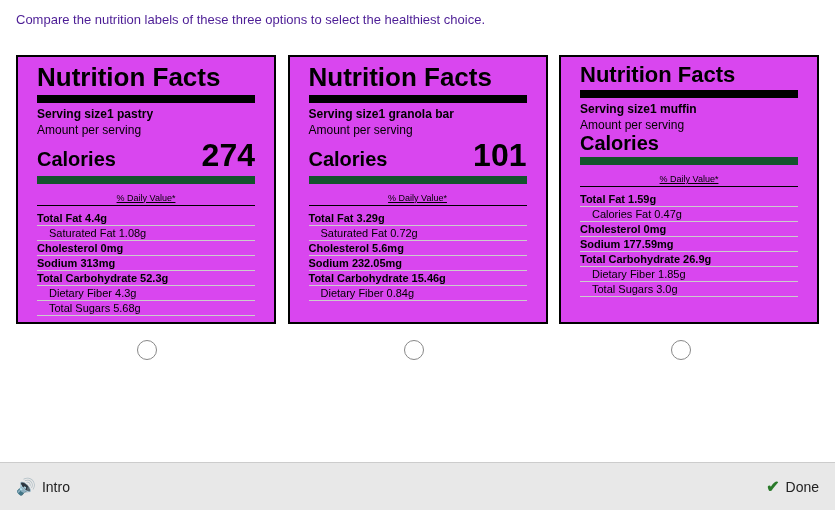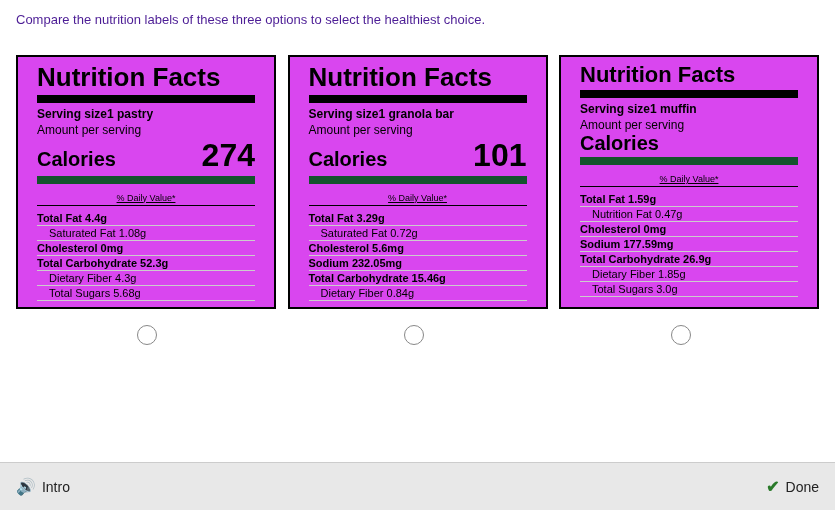--- a/index.html
+++ b/index.html
@@ -170,20 +170,21 @@
       </div>
       <div class="nf-amount">Amount per serving</div>
       <div class="nf-calories-row">
         <span class="nf-calories-label">Calories</span>
         <span class="nf-calories-value">274</span>
       </div>
       <div class="nf-daily-value">% Daily Value*</div>
       <div class="nf-row bold">Total Fat 4.4g</div>
       <div class="nf-row indent">Saturated Fat 1.08g</div>
       <div class="nf-row bold">Cholesterol 0mg</div>
+      <div class="nf-row bold">Sodium 313mg</div>
       <div class="nf-row bold">Total Carbohydrate 52.3g</div>
       <div class="nf-row indent">Dietary Fiber 4.3g</div>
       <div class="nf-row indent">Total Sugars 5.68g</div>
     </div>
 
     <div class="nutrition-label">
       <div class="nf-title">Nutrition Facts</div>
       <div class="nf-serving-row">
         <span>Serving size</span>
         <span>1 granola bar</span>
@@ -207,21 +208,21 @@
       <div class="nf-serving-row">
         <span>Serving size</span>
         <span>1 muffin</span>
       </div>
       <div class="nf-amount">Amount per serving</div>
       <div class="nf-calories-row">
         <span class="nf-calories-label">Calories</span>
       </div>
       <div class="nf-daily-value">% Daily Value*</div>
       <div class="nf-row bold">Total Fat 1.59g</div>
-      <div class="nf-row indent">Nutrition Fat 0.47g</div>
+      <div class="nf-row indent">Calories Fat 0.47g</div>
       <div class="nf-row bold">Cholesterol 0mg</div>
       <div class="nf-row bold">Sodium 177.59mg</div>
       <div class="nf-row bold">Total Carbohydrate 26.9g</div>
       <div class="nf-row indent">Dietary Fiber 1.85g</div>
       <div class="nf-row indent">Total Sugars 3.0g</div>
     </div>
   </div>
 
   <div style="display:flex; gap:10px; justify-content: space-between; width: 795px; margin-top: 16px; padding: 0 2px;">
     <div style="width:260px; display:flex; justify-content:center;">

